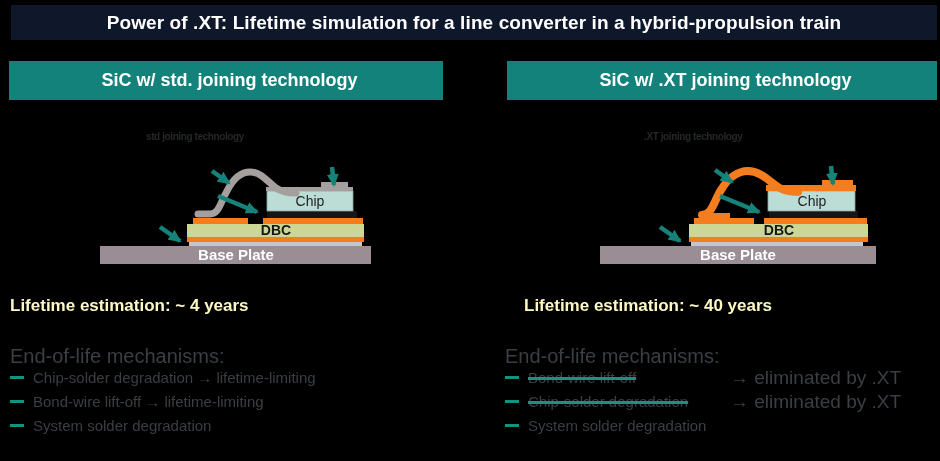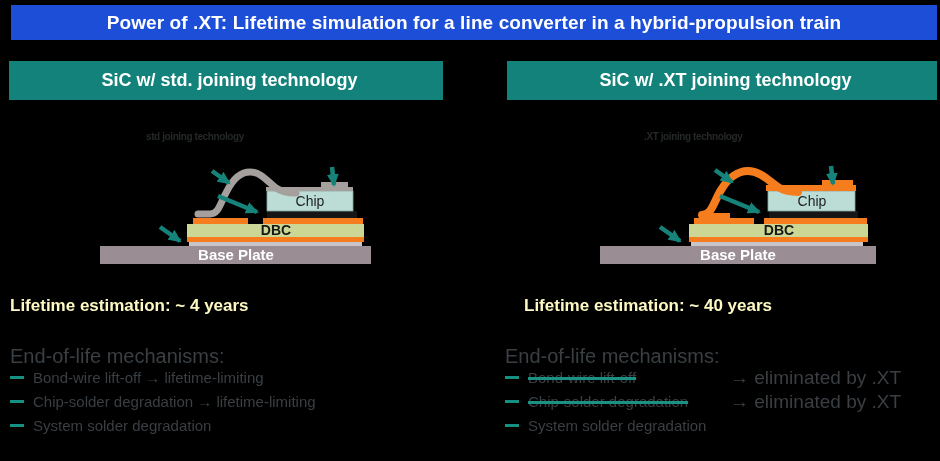--- a/index.html
+++ b/index.html
@@ -3,21 +3,21 @@
 <meta charset="utf-8">
 <style>
   * { margin:0; padding:0; box-sizing:border-box; }
   html,body { background:#000; }
   .slide {
     position:relative; width:940px; height:461px; background:#000;
     font-family:"Liberation Sans", sans-serif; overflow:hidden;
   }
   .titlebar {
     position:absolute; left:11px; top:5px; width:926px; height:35px;
-    background:#1d4ed8; color:#fff; font-size:19px; font-weight:bold;
+    background:#0f172a; color:#fff; font-size:19px; font-weight:bold;
     display:flex; align-items:center; justify-content:center; letter-spacing:.1px;
   }
   .panel-header {
     position:absolute; top:61px; height:39px; background:#12827A; color:#fff;
     font-size:18px; font-weight:bold; display:flex; align-items:center; justify-content:center;padding-left:7px;
   }
   .panel-header.left  { left:9px;  width:434px; }
   .panel-header.right { left:507px; width:430px;justify-content:center; }
   .diagram-label {
     position:absolute; top:131px; font-size:10px; font-weight:bold;
@@ -130,25 +130,25 @@
 
   <div class="lifetime left">Lifetime estimation: ~ 4 years</div>
   <div class="lifetime right">Lifetime estimation: ~ 40 years</div>
 
   <div class="mech-title left">End-of-life mechanisms:</div>
   <div class="mech-title right">End-of-life mechanisms:</div>
 
   <div class="mech-list left">
     <div class="mech-row">
       <span class="dash"></span>
-      <span class="mech-text">Bond-wire lift-off → lifetime-limiting</span>
+      <span class="mech-text">Chip-solder degradation → lifetime-limiting</span>
     </div>
     <div class="mech-row">
       <span class="dash"></span>
-      <span class="mech-text">Chip-solder degradation → lifetime-limiting</span>
+      <span class="mech-text">Bond-wire lift-off → lifetime-limiting</span>
     </div>
     <div class="mech-row">
       <span class="dash"></span>
       <span class="mech-text">System solder degradation</span>
     </div>
   </div>
 
   <div class="mech-list right">
     <div class="mech-row struck-row">
       <span class="dash"></span>

